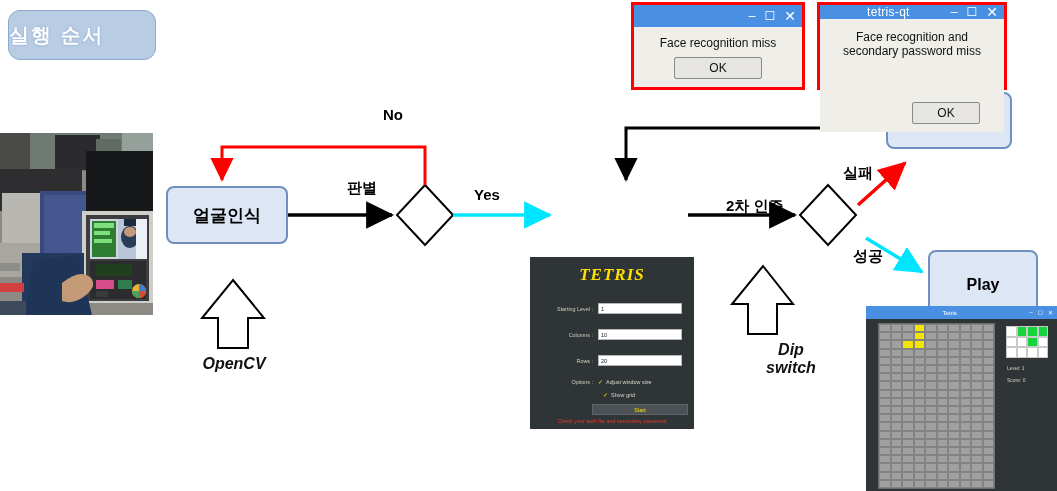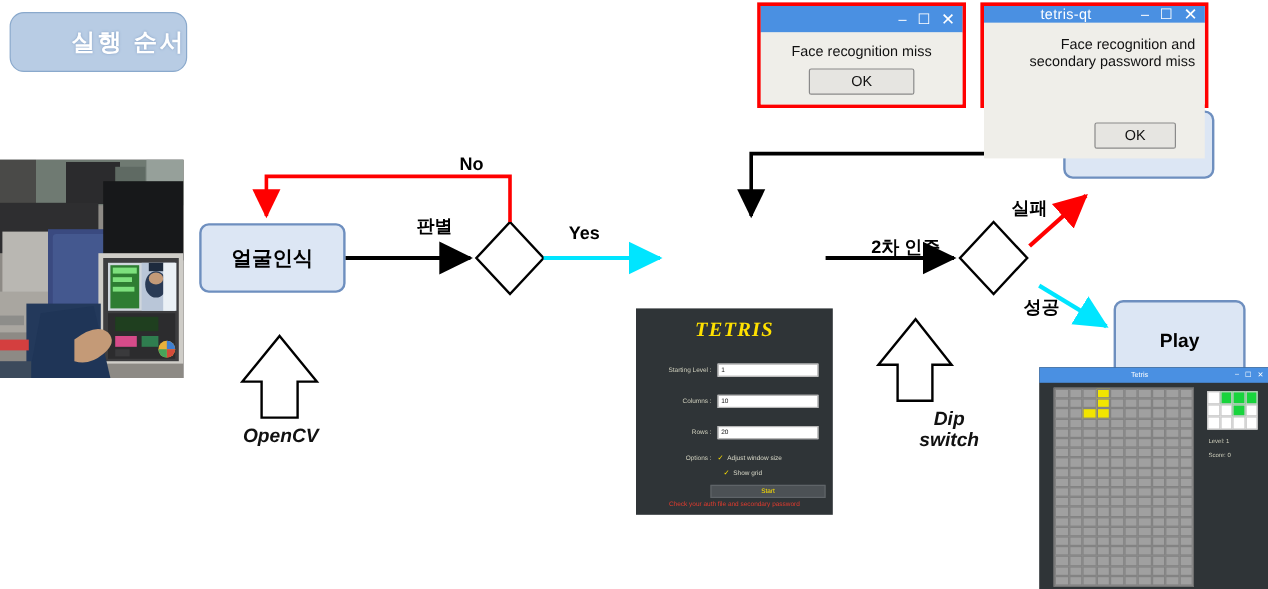--- a/index.html
+++ b/index.html
@@ -12,21 +12,21 @@
   }
   #stage { position: absolute; left: 0; top: 0; width: 1057px; height: 491px; }
   .abs { position: absolute; }
 
   
   #title-badge {
     left: 8px; top: 10px; width: 148px; height: 50px;
     background: #b8cce4;
     border: 1.5px solid #8aa9cc;
     border-radius: 12px;
-    display: flex; align-items: center; justify-content: flex-end;
+    display: flex; align-items: center; justify-content: flex-start;
   }
   #title-badge span {
     font-size: 20px; font-weight: bold; color: #ffffff;
     letter-spacing: 2px;
     text-shadow: 0 0 2px rgba(120,150,190,.9);
   }
 
   
   .procbox {
     background: #dce6f4;
@@ -40,21 +40,21 @@
   #box-tetris   { left: 556px; top: 186px; width: 132px; height: 58px; }
   #box-error    { left: 886px; top: 92px; width: 126px; height: 57px; }
   #box-play     { left: 928px; top: 250px; width: 110px; height: 69px; }
   #box-play span { font-size: 16px; }
 
   
   #flow { left: 0; top: 0; width: 1057px; height: 491px; pointer-events: none; }
 
   
   .edge-label { font-size: 15px; font-weight: bold; color: #000; white-space: nowrap; }
-  #lbl-no     { left: 383px; top: 129px; text-align: center; }
+  #lbl-no     { left: 383px; top: 106px; text-align: center; }
   #lbl-pan    { left: 347px; top: 179px; }
   #lbl-yes    { left: 474px; top: 186px; }
   #lbl-auth2  { left: 726px; top: 197px; }
   #lbl-fail   { left: 843px; top: 164px; }
   #lbl-succ   { left: 853px; top: 247px; }
 
   
   .tech-caption {
     font-size: 16px; font-weight: bold; font-style: italic; color: #111;
     text-align: center; line-height: 1.15; white-space: pre-line;
@@ -85,21 +85,21 @@
   }
   .dlg-btns { display: flex; align-items: center; gap: 9px; color: #fff; }
   .wbtn { font-size: 12px; line-height: 1; color: #fff; }
   .wbtn.close { font-size: 14px; font-weight: bold; }
   .dlg-body {
     flex: 1; background: #efeee9;
     display: flex; flex-direction: column;
     align-items: center; justify-content: space-between;
     padding: 9px 8px 8px;
   }
-  .dlg-msg { font-size: 12px; color: #111; text-align: right; }
+  .dlg-msg { font-size: 12px; color: #111; text-align: center; }
   .dlg-ok {
     border: 1px solid #8a8a8a; background: #e6e5e1;
     font-size: 12px; color: #111; text-align: center;
     padding: 3px 16px; border-radius: 2px;
   }
   #dialog-1 { left: 631px; top: 2px; width: 174px; height: 88px; }
   #dialog-1 .dlg-ok { width: 88px; }
   #dialog-2 { left: 817px; top: 2px; width: 190px; height: 88px; }
   #dialog-2 .dlg-ok { width: 68px; align-self: flex-end; margin-right: 16px; }
   #dialog-2 .dlg-body { align-items: stretch; gap: 44px; }

